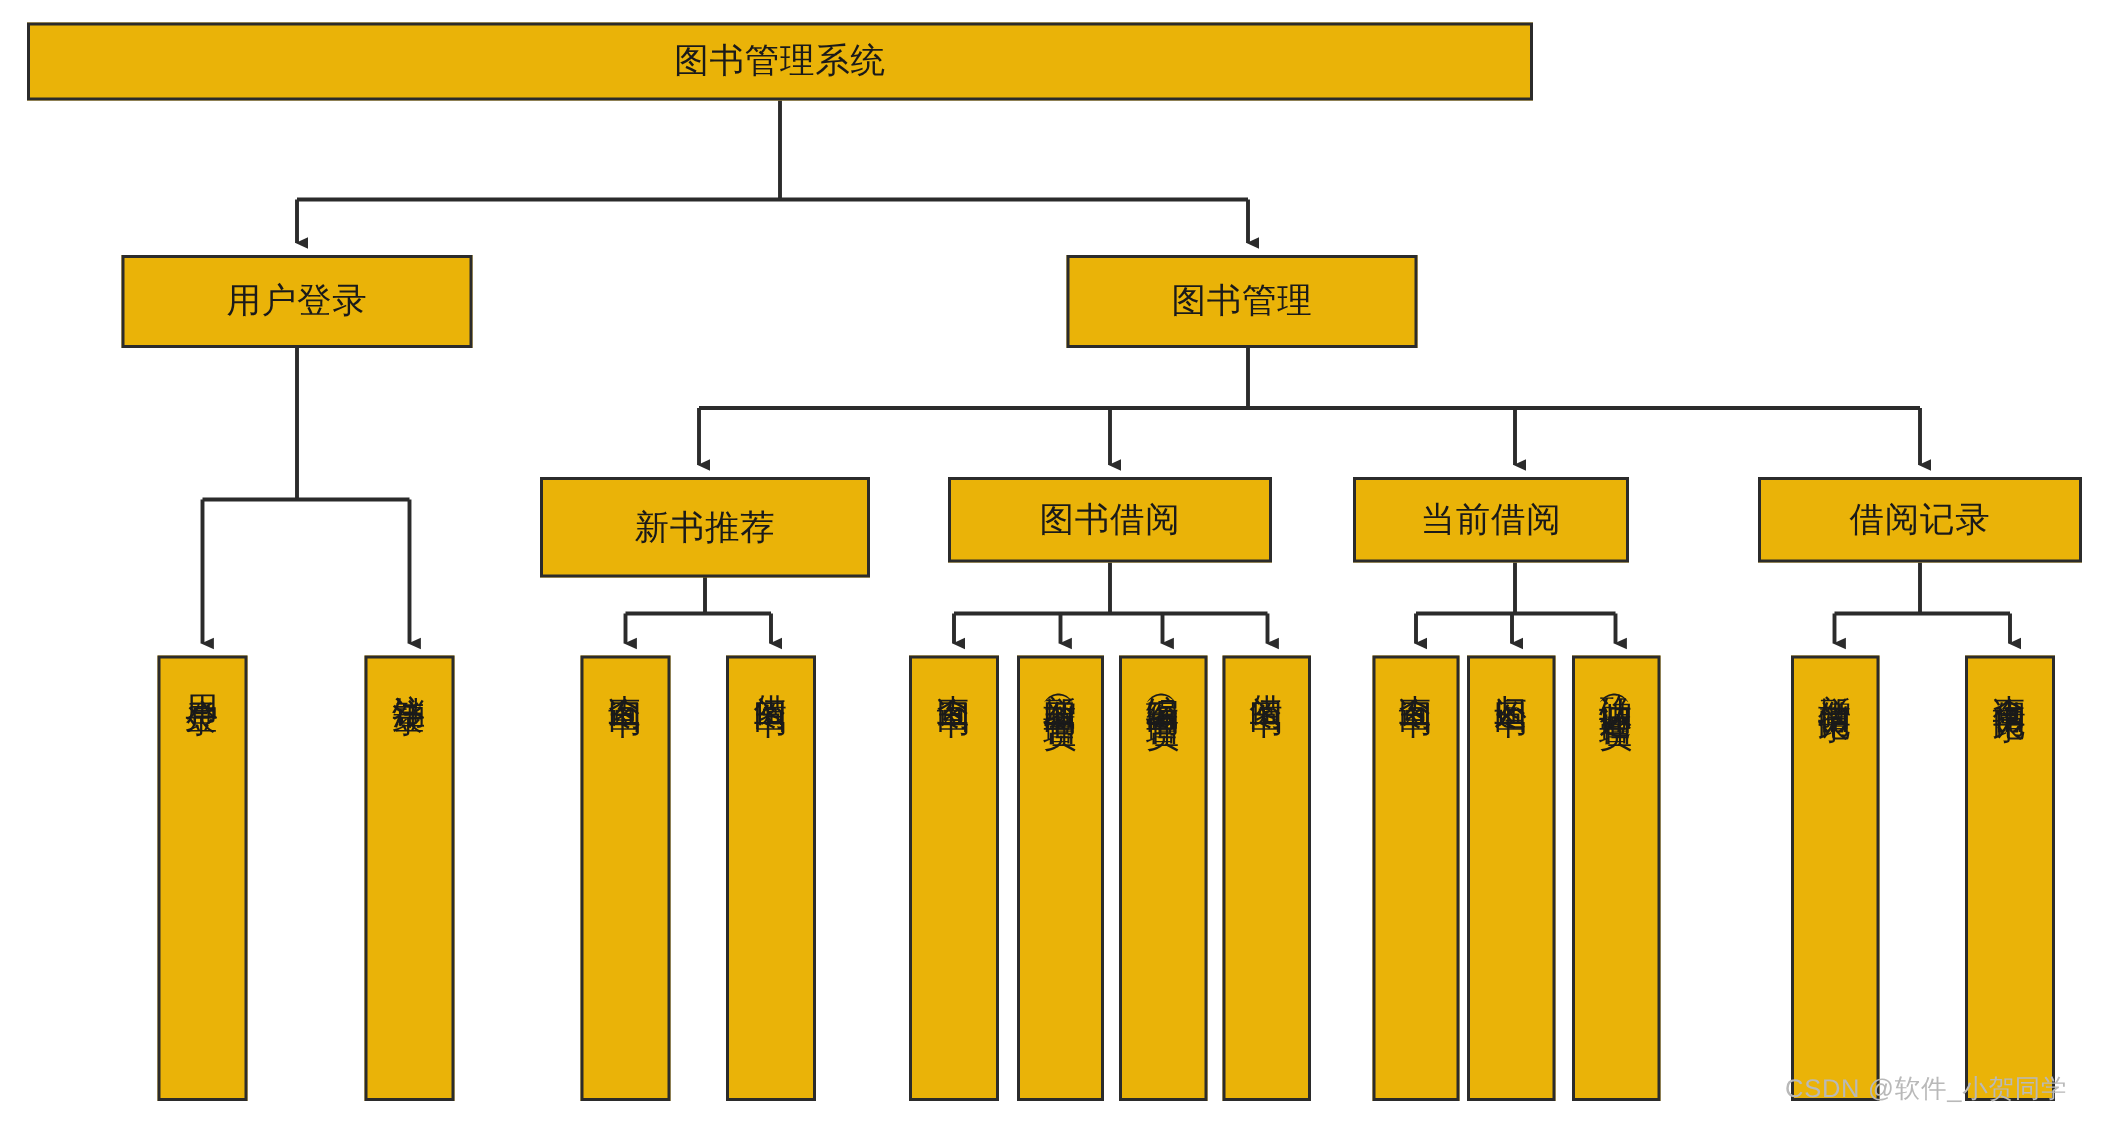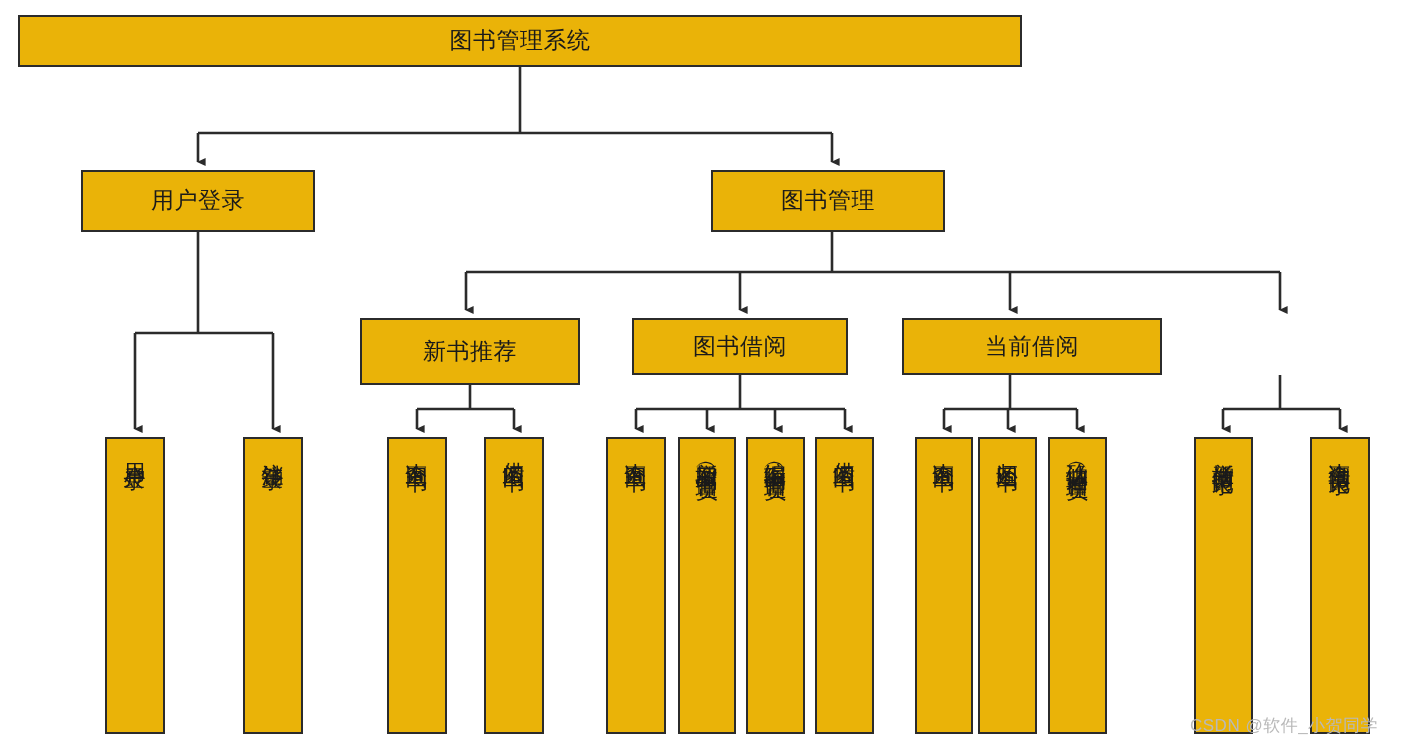--- a/index.html
+++ b/index.html
@@ -136,22 +136,25 @@
   <div class="node horiz" style="left:711px; top:170px; width:234px; height:62px;justify-content:center;">
     <span class="node-label">图书管理</span>
   </div>
 
   <div class="node horiz" style="left:360px; top:318px; width:220px; height:67px;">
     <span class="node-label">新书推荐</span>
   </div>
   <div class="node horiz" style="left:632px; top:318px; width:216px; height:57px;">
     <span class="node-label">图书借阅</span>
   </div>
-  <div class="node horiz" style="left:902px; top:318px; width:260px; height:57px;">
+  <div class="node horiz" style="left:902px; top:318px; width:184px; height:57px;">
     <span class="node-label">当前借阅</span>
+  </div>
+  <div class="node horiz" style="left:1172px; top:318px; width:216px; height:57px;">
+    <span class="node-label">借阅记录</span>
   </div>
 
   <div class="node vert" style="left:105px; top:437px; width:60px; height:297px;">
     <span class="node-label">用户登录</span>
   </div>
   <div class="node vert" style="left:243px; top:437px; width:60px; height:297px;">
     <span class="node-label">注销登录</span>
   </div>
   <div class="node vert" style="left:387px; top:437px; width:60px; height:297px;">
     <span class="node-label">查询图书</span>

